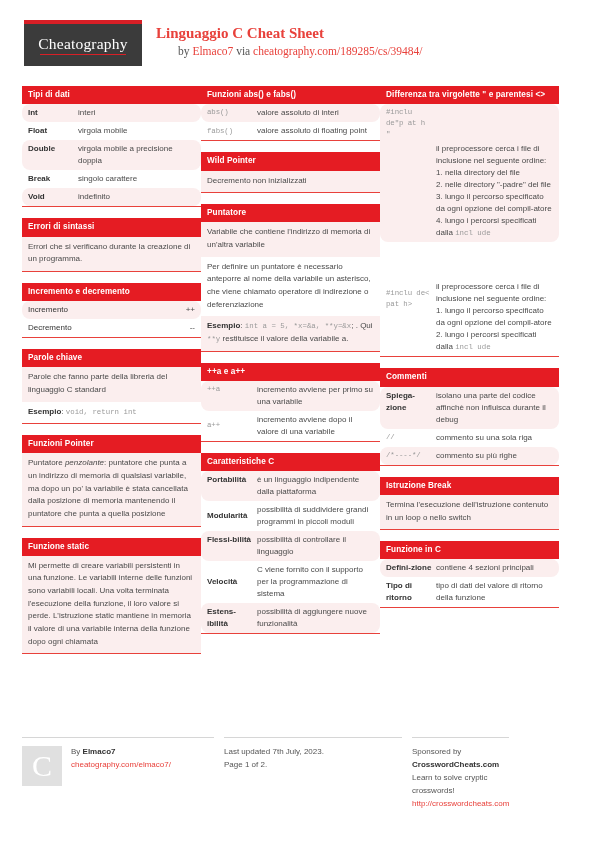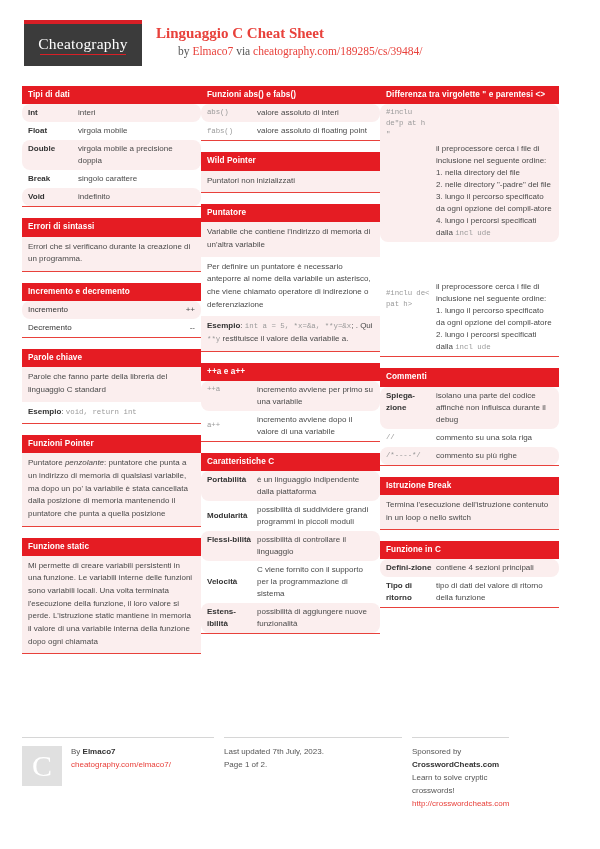--- a/index.html
+++ b/index.html
@@ -280,21 +280,21 @@
           </div>
           <div class="row plain">
             <span class="k code">fabs()</span>
             <span class="v">valore assoluto di floating point</span>
           </div>
         </div>
       </div>
 
       <div class="card">
         <div class="card-title">Wild Pointer</div>
-        <div class="para">Puntatori non inizializzati</div>
+        <div class="para">Decremento non inizializzati</div>
       </div>
 
       <div class="card">
         <div class="card-title">Puntatore</div>
         <div class="para">Variabile che contiene l'indirizzo di memoria di un'altra variabile</div>
         <div class="para plain">Per definire un puntatore è necessario anteporre al nome della variabile un asterisco, che viene chiamato operatore di indirezione o deferenziazione</div>
         <div class="para"><span class="lbl">Esempio</span>: <span class="codeinline">int a = 5, *x=&amp;a, **y=&amp;x</span><span>; . Qui </span><span class="codeinline">**y</span><span> restituisce il valore della variabile a.</span></div>
       </div>
 
       <div class="card">

